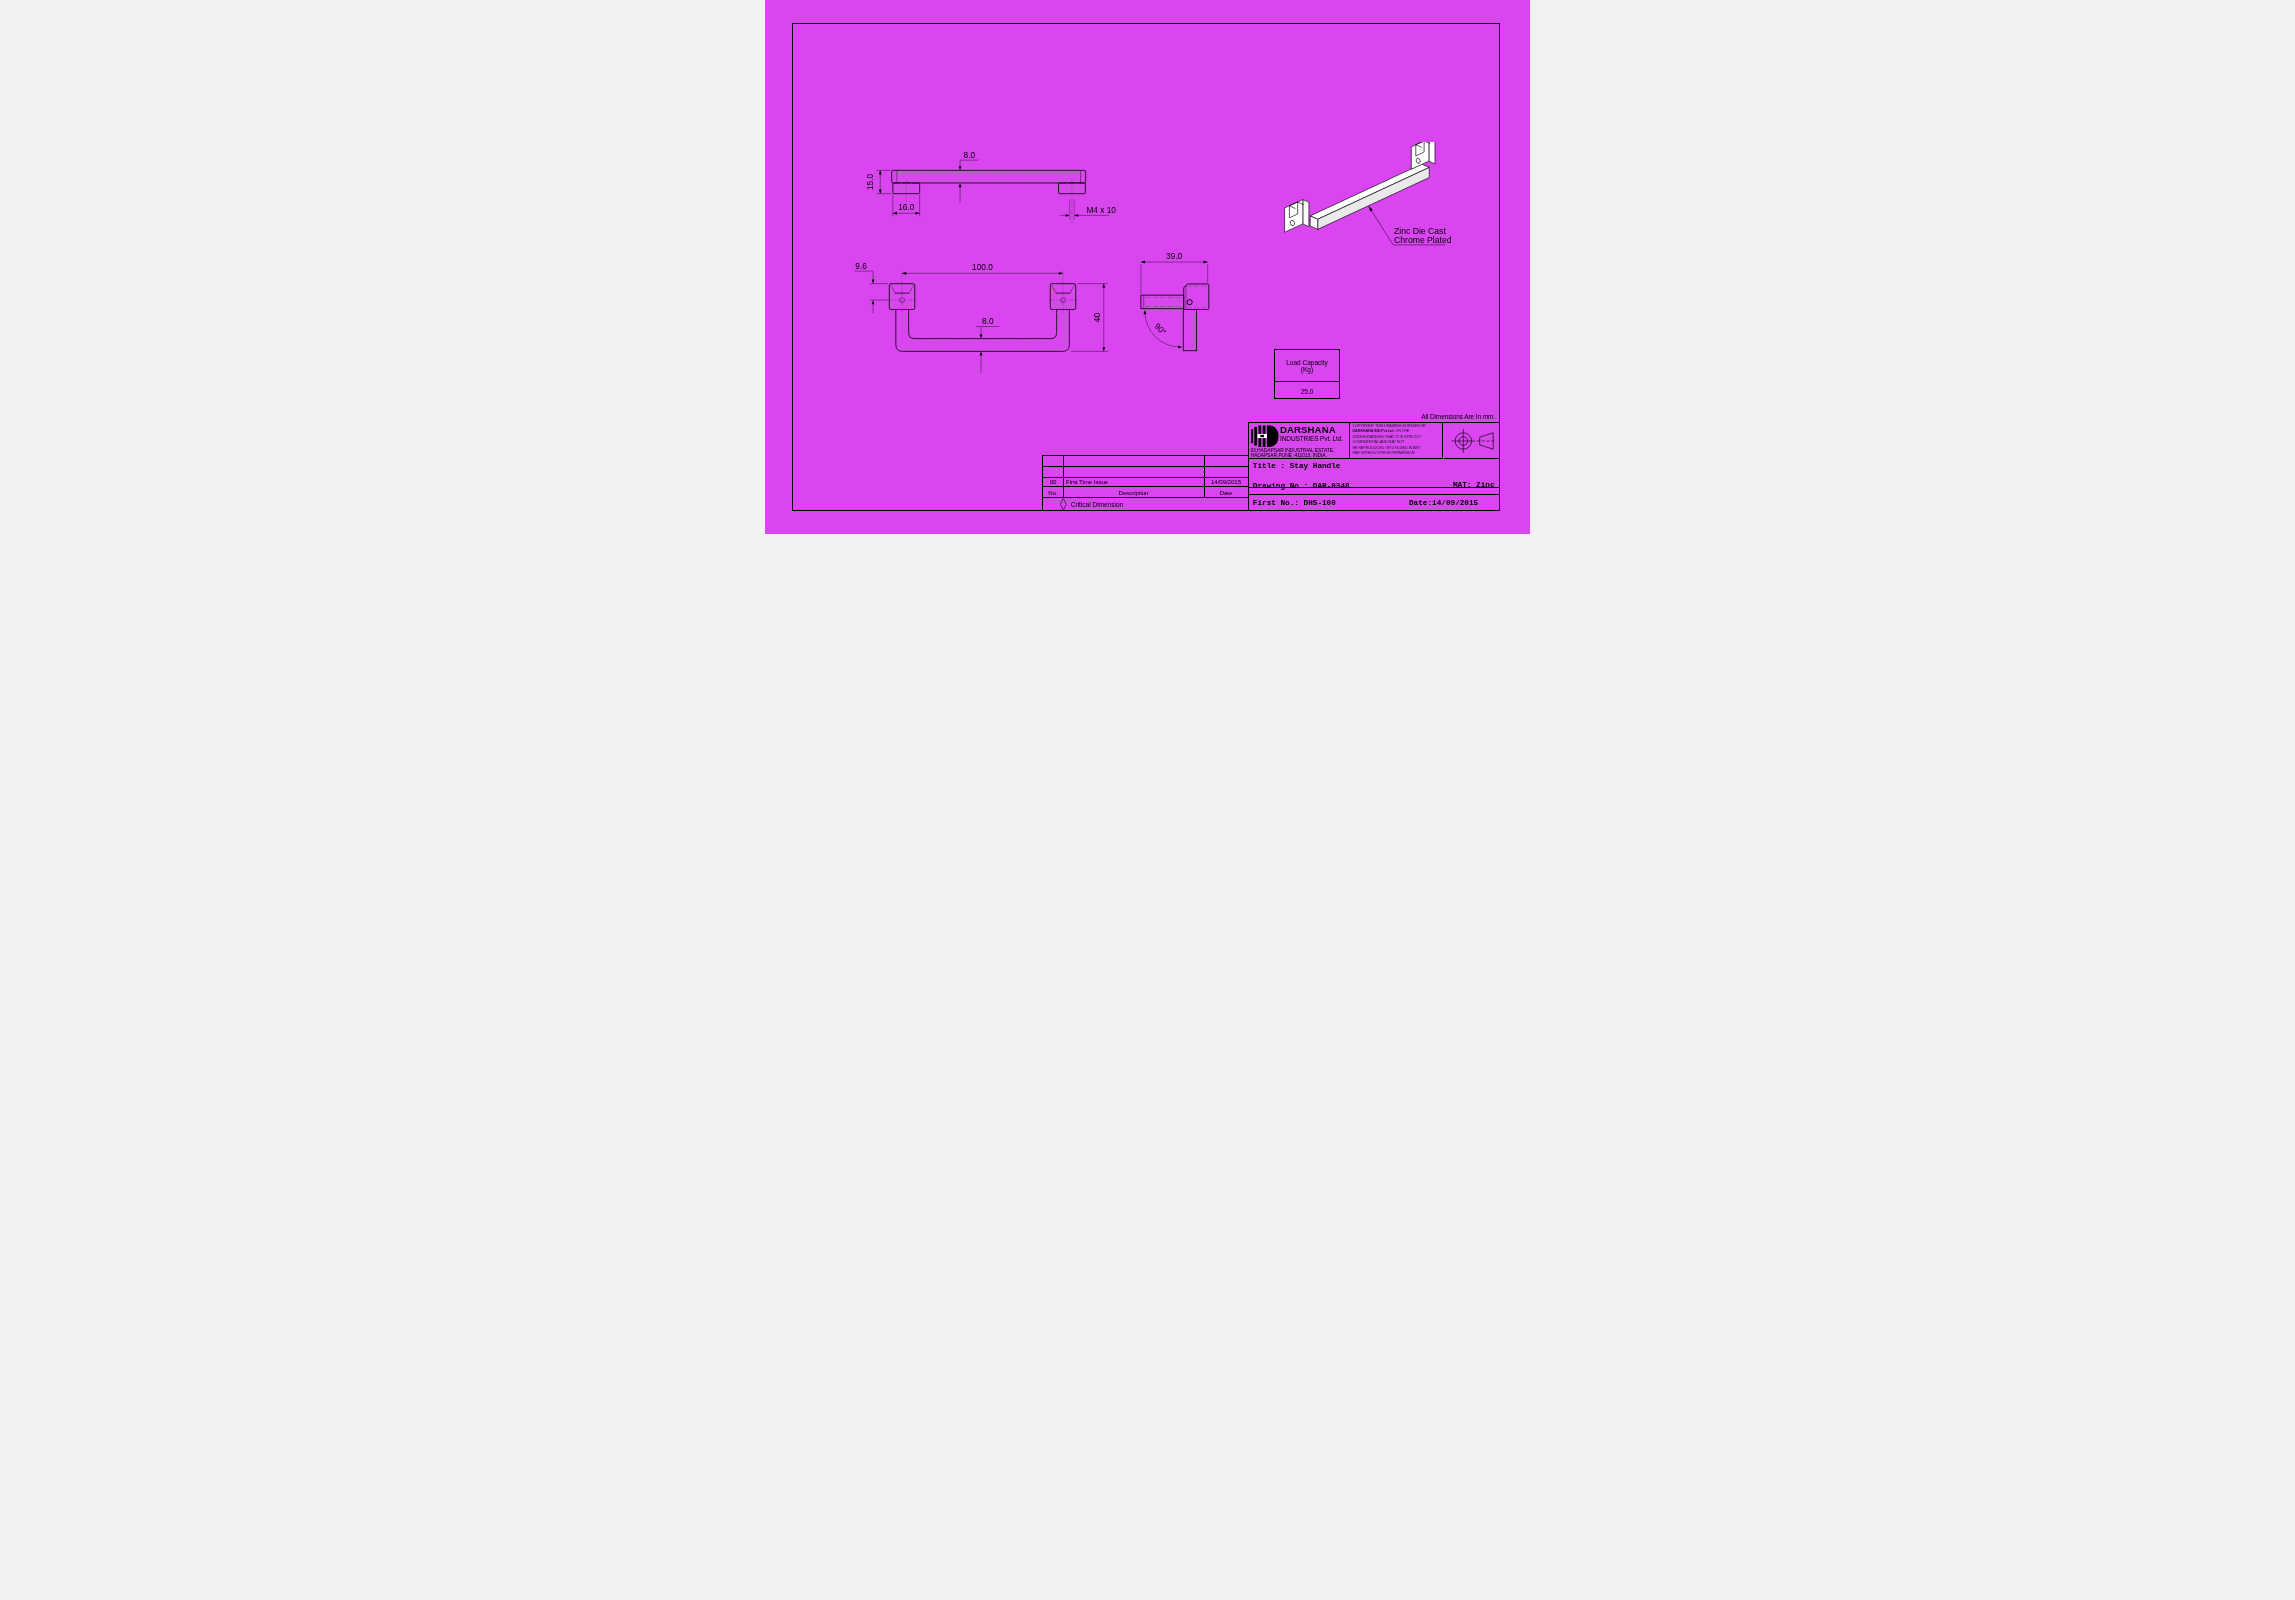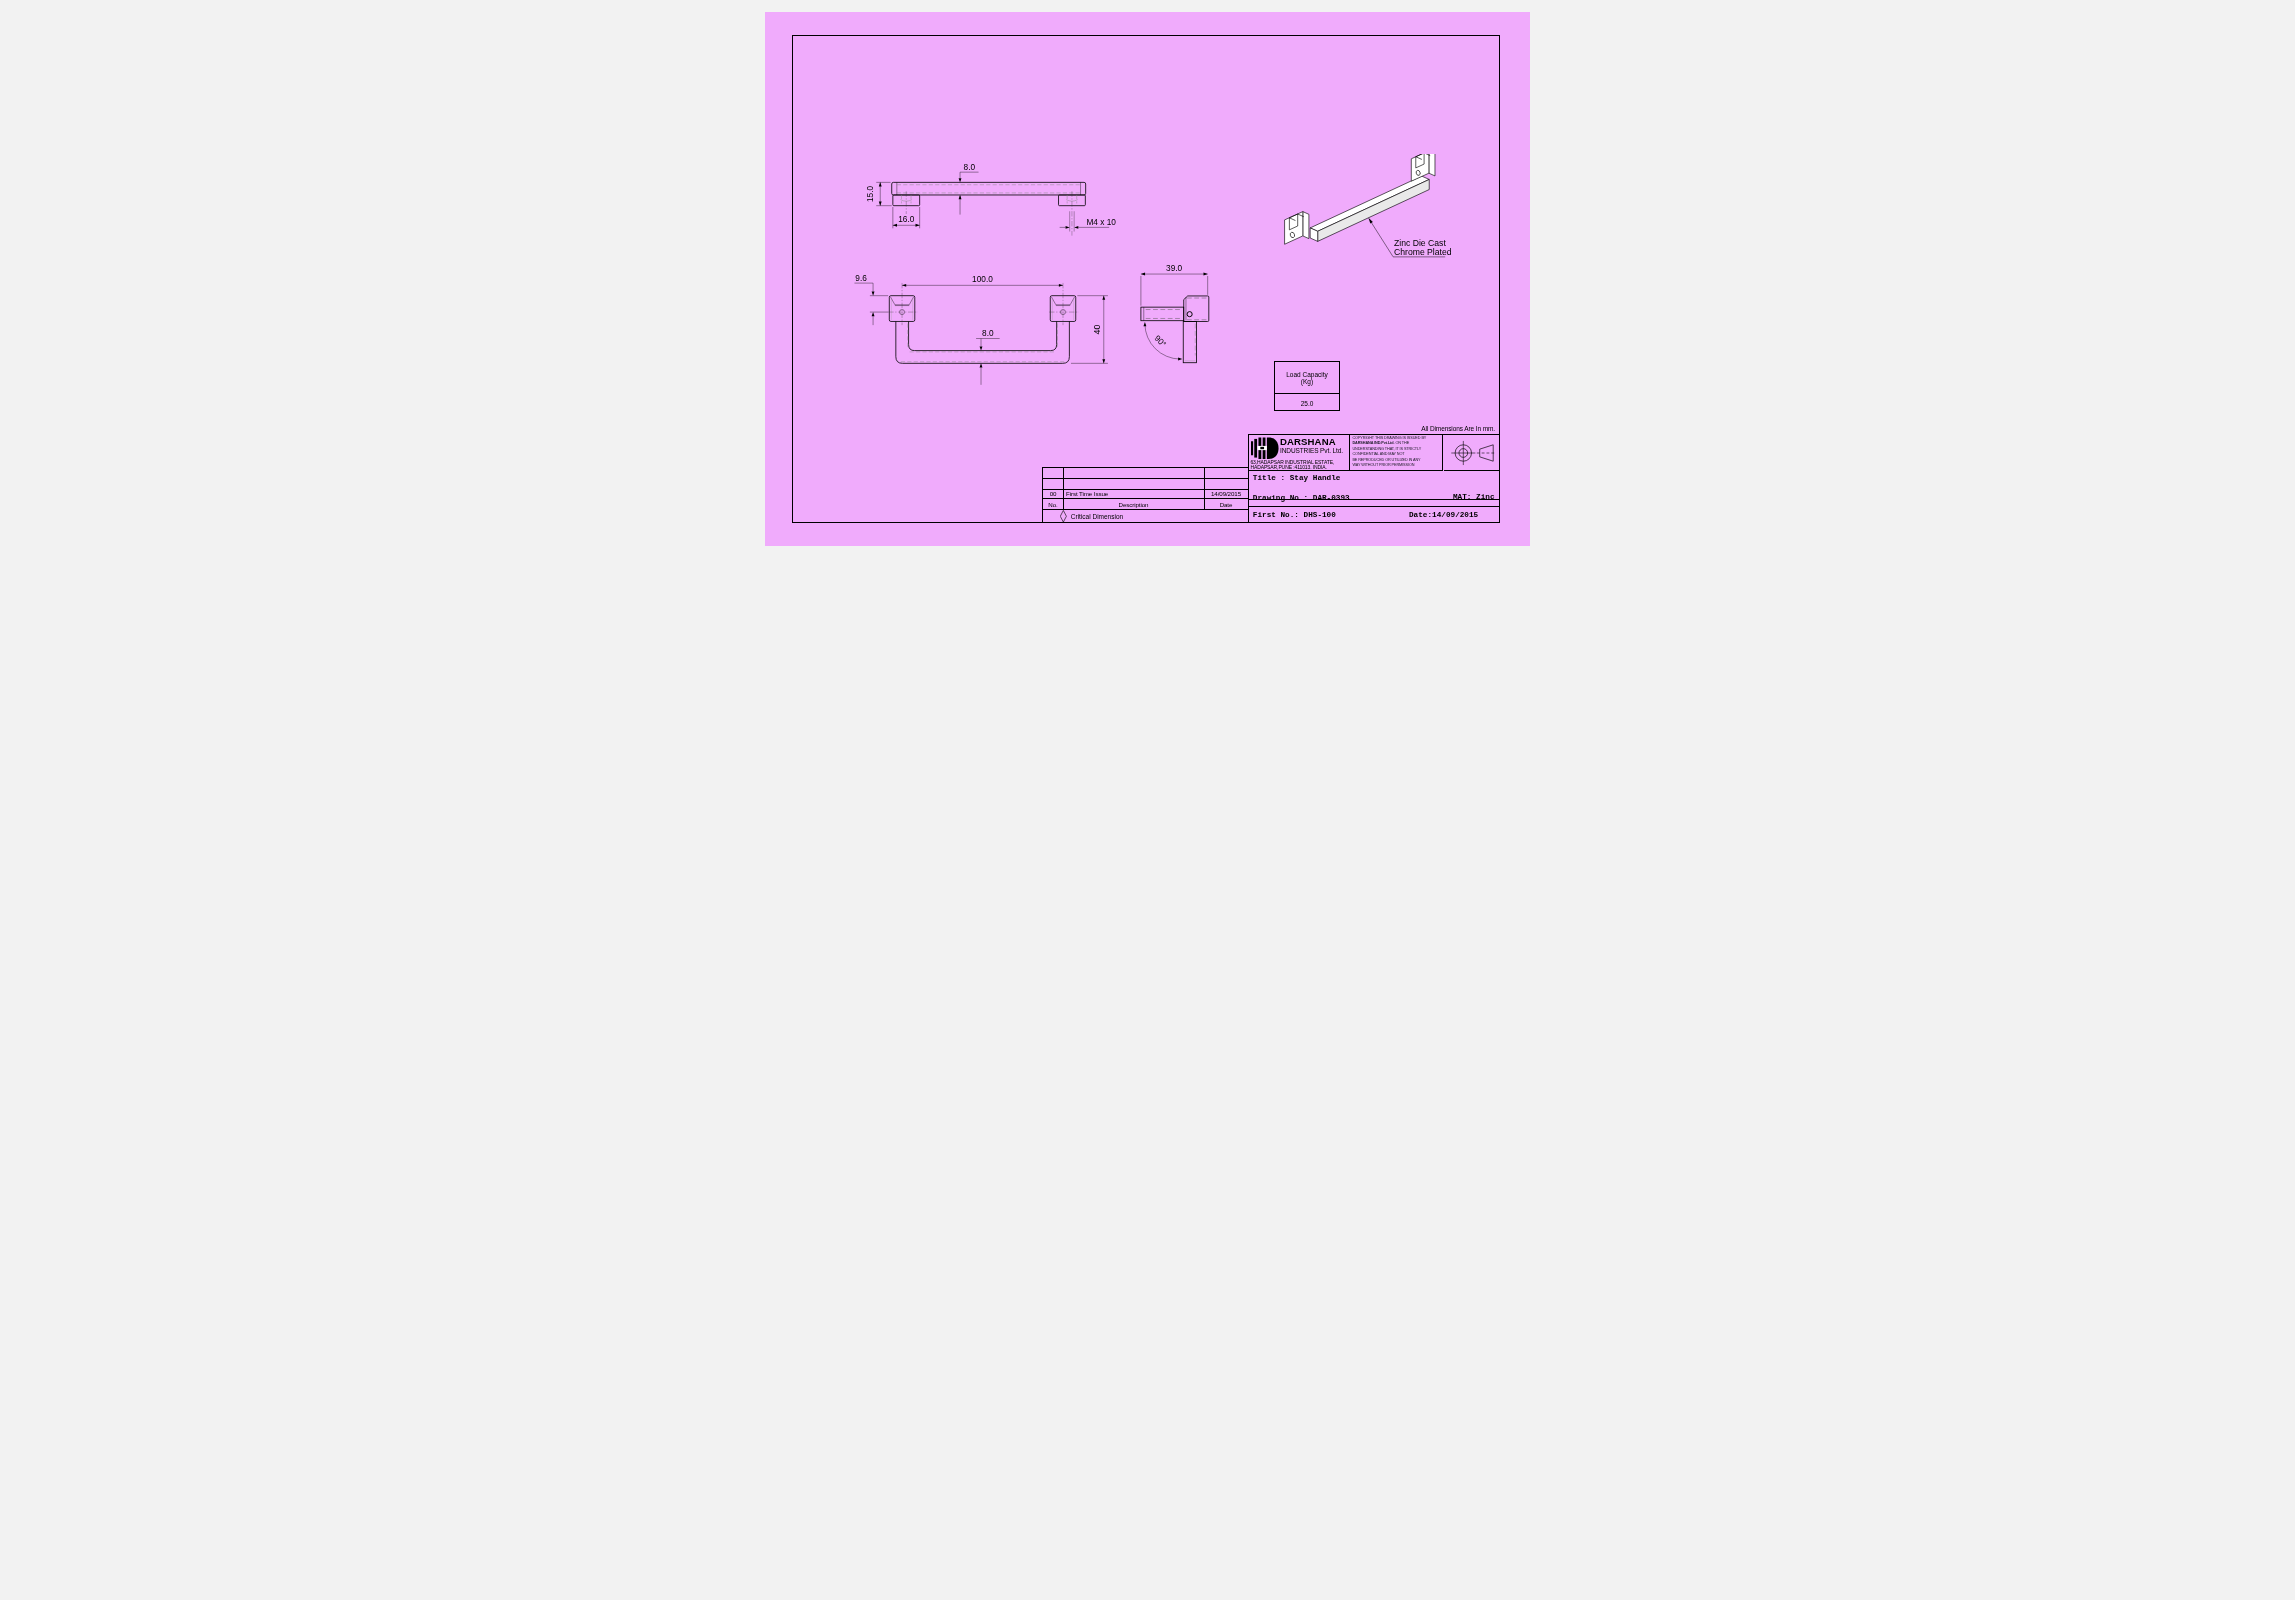--- a/index.html
+++ b/index.html
@@ -1,19 +1,19 @@
 <!DOCTYPE html>
 <html style="font-size:7.7px"><head>
 <meta charset="utf-8">
 <style>
   html,body{margin:0;padding:0;background:#f2f2f2;}
   #sheet{
-    position:relative;width:765px;height:534px;background:#f0abfc;
+    position:relative;width:765px;height:534px;background:#d946ef;
     font-family:"Liberation Sans", sans-serif;color:#000;overflow:hidden;
-    margin:12px auto;
+    margin:0 auto;
   }
   .abs{position:absolute;}
   .frame{border:1px solid #000;}
   svg text{fill:#000;font-family:"Liberation Sans", sans-serif;}
   .mono{font-family:"Liberation Mono", monospace;font-weight:bold;}
   .cellline{background:#000;}
   .tb-cell{position:absolute;box-sizing:border-box;}
   .copy-small{font-size:3.8px;line-height:5.4px;letter-spacing:-0.1px;color:#1a1a24;}
   .addr{font-size:5px;letter-spacing:-0.1px;line-height:6px;white-space:nowrap;}
   .revfont{font-size:6.2px;letter-spacing:-0.1px;}
@@ -293,21 +293,21 @@
         <polygon points="72,27 72,43 100,52 100,18" fill="none" stroke="#000" stroke-width="1.4"></polygon>
         <line x1="66" y1="35" x2="106" y2="35" stroke="#000" stroke-width="1.2" stroke-dasharray="6 4"></line>
       </svg>
     </div>
 
     <div class="tb-cell mono" style="left:0;top:37px;width:251px;height:28px;border-bottom:0.7px solid #000;">
       <span class="abs" style="left:3.8px;top:1.9px;font-size:7.7px;white-space:nowrap;">Title : Stay Handle</span>
     </div>
 
     <div class="tb-cell mono" style="left:0;top:55px;width:251px;height:16.5px;border-bottom:0.7px solid #000;">
-      <span class="abs" style="left:3.8px;top:3.8px;font-size:7.7px;white-space:nowrap;">Drawing No.: DAR-0393</span>
+      <span class="abs" style="left:3.8px;top:3.8px;font-size:7.7px;white-space:nowrap;">Drawing No.: DAR-0348</span>
       <span class="abs" style="left:160px;top:2.9px;font-size:7.7px;white-space:nowrap;padding-left:44px;">MAT: Zinc</span>
     </div>
 
     <div class="tb-cell mono" style="left:0;top:73px;width:251px;height:14.6px;">
       <span class="abs" style="left:3.8px;top:2.9px;font-size:7.7px;white-space:nowrap;">First No.: DHS-100</span>
       <span class="abs" style="left:160px;top:2.9px;font-size:7.7px;white-space:nowrap;text-align:center;">Date:14/09/2015</span>
     </div>
   </div>
 
 </div>

